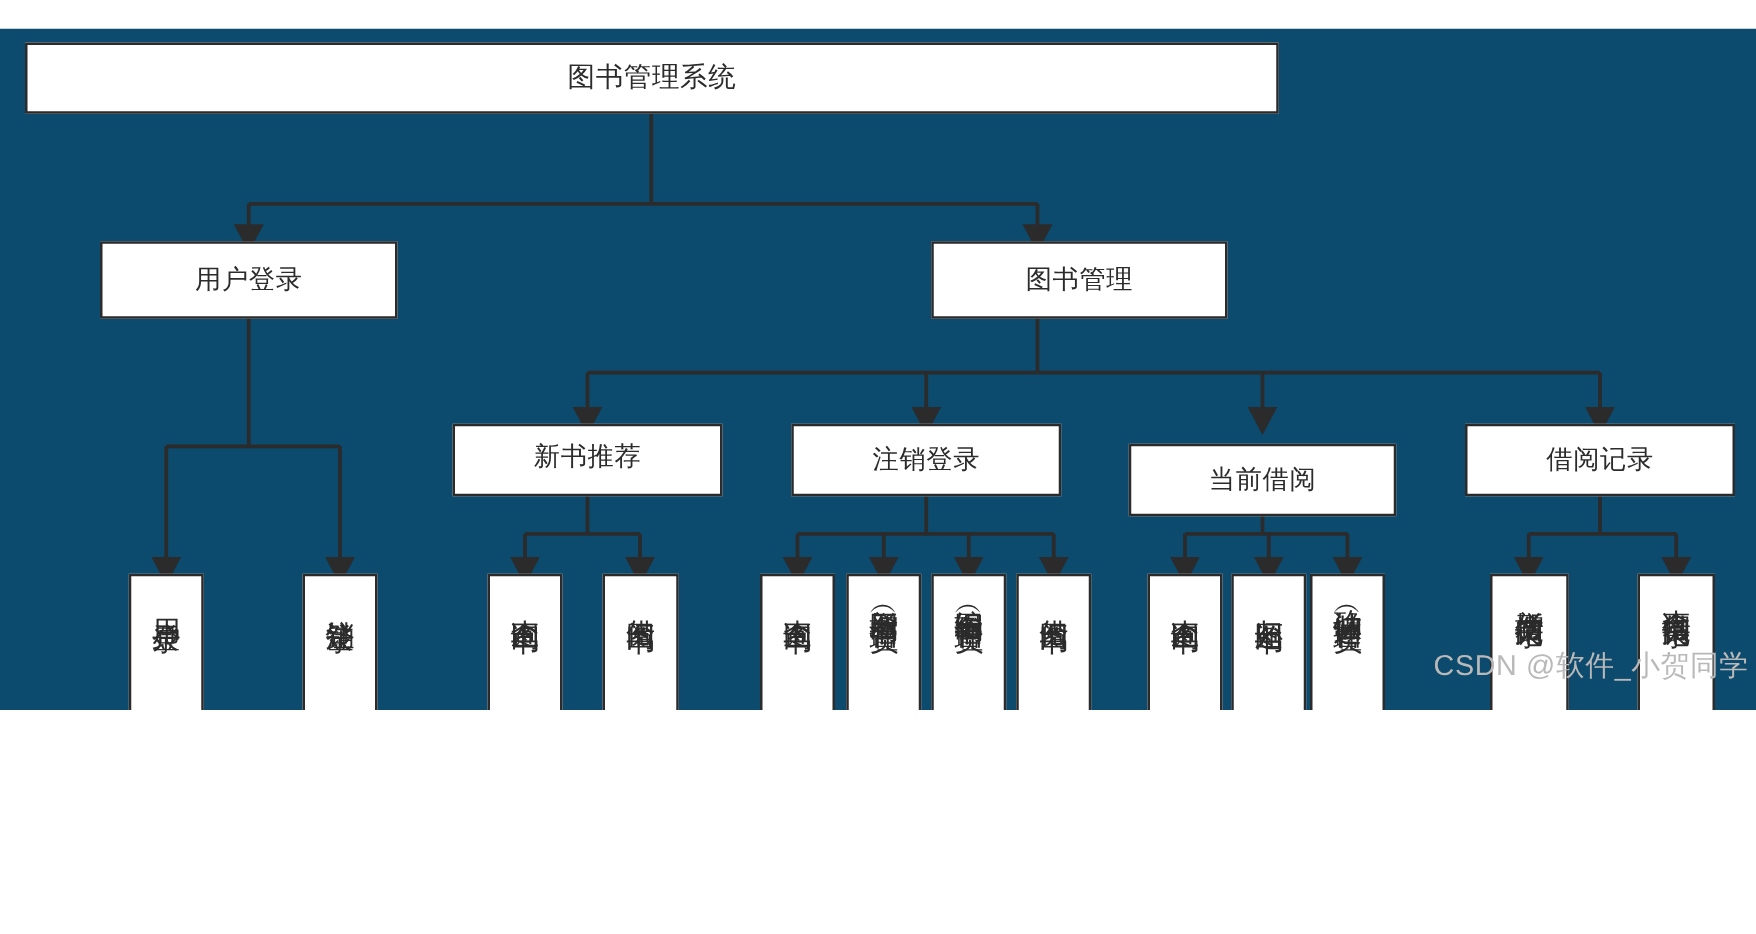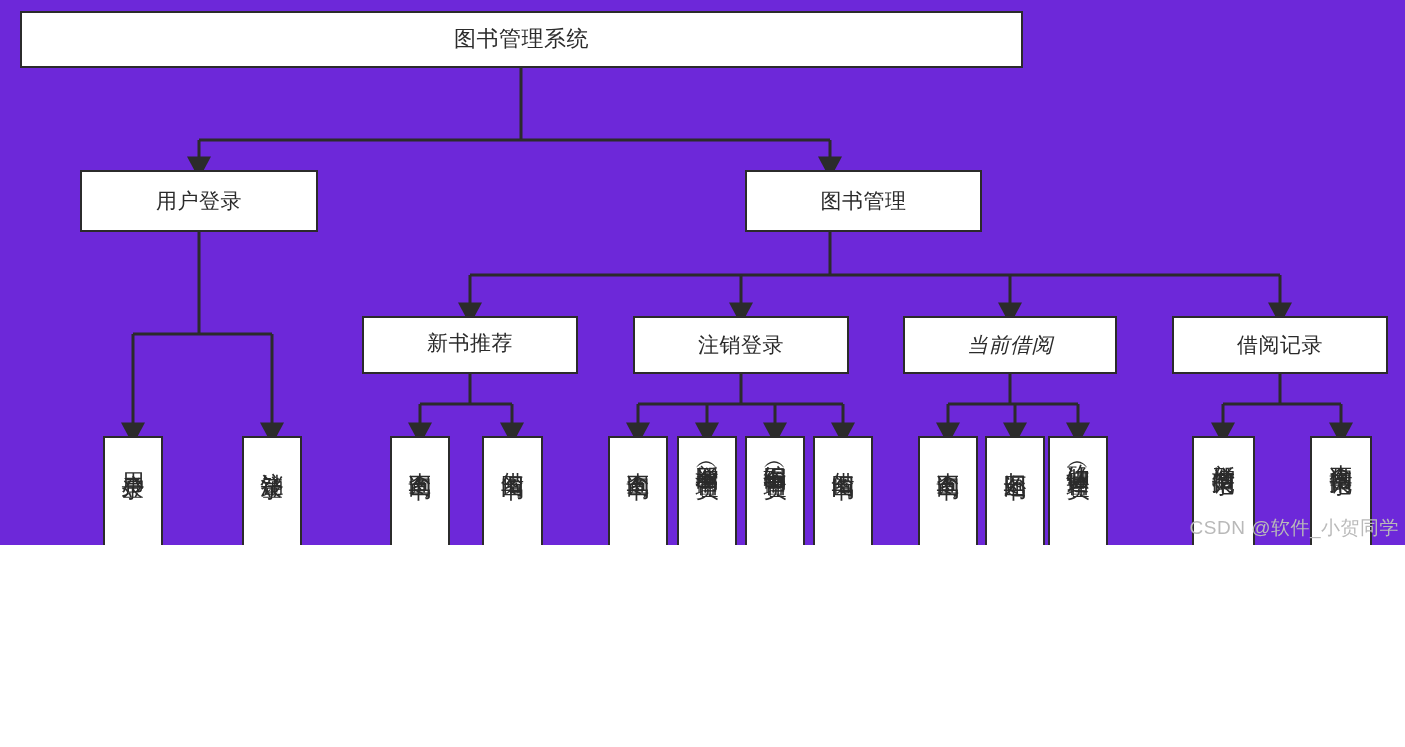--- a/index.html
+++ b/index.html
@@ -7,22 +7,23 @@
     padding: 0;
     background: #ffffff;
   }
   body {
     font-family: "Liberation Sans", "DejaVu Sans", sans-serif;
   }
   #diagram-root {
     position: relative;
     width: 1405px;
     height: 545px;
-    background: #6d28d9;
+    background: #0c4a6e;
     overflow: hidden;
+    margin-top: 23px;
   }
   #edge-layer {
     position: absolute;
     left: 0;
     top: 0;
     width: 1405px;
     height: 747px;
     pointer-events: none;
   }
   .node {
@@ -61,22 +62,22 @@
     letter-spacing: 2px;
     line-height: 1;
     white-space: nowrap;
   }
   .node.vert.tall-text {
     padding-top: 8px;
   }
   #watermark {
     position: absolute;
     right: 6px;
-    bottom: 4px;
-    font-size: 19px;
+    bottom: 20px;
+    font-size: 23px;
     color: #b9b9b9;
     letter-spacing: 0.5px;
     white-space: nowrap;
   }
 </style>
 </head>
 <body>
 
 <div id="diagram-root">
 
@@ -141,21 +142,21 @@
   <div class="node horiz" style="left:745px; top:170px; width:237px; height:62px;">
     <span class="label">图书管理</span>
   </div>
 
   <div class="node horiz" style="left:362px; top:316px; width:216px; height:58px;font-family:Liberation Mono, monospace;">
     <span class="label">新书推荐</span>
   </div>
   <div class="node horiz" style="left:633px; top:316px; width:216px; height:58px;">
     <span class="label">注销登录</span>
   </div>
-  <div class="node horiz" style="left:903px; top:316px; width:214px; height:58px;font-style:italic;">
+  <div class="node horiz" style="left:903px; top:332px; width:214px; height:58px;">
     <span class="label">当前借阅</span>
   </div>
   <div class="node horiz" style="left:1172px; top:316px; width:216px; height:58px;">
     <span class="label">借阅记录</span>
   </div>
 
   <div class="node vert" style="left:103px; top:436px; width:60px; height:298px;">
     <span class="label">用户登录</span>
   </div>
   <div class="node vert" style="left:242px; top:436px; width:60px; height:298px;">

